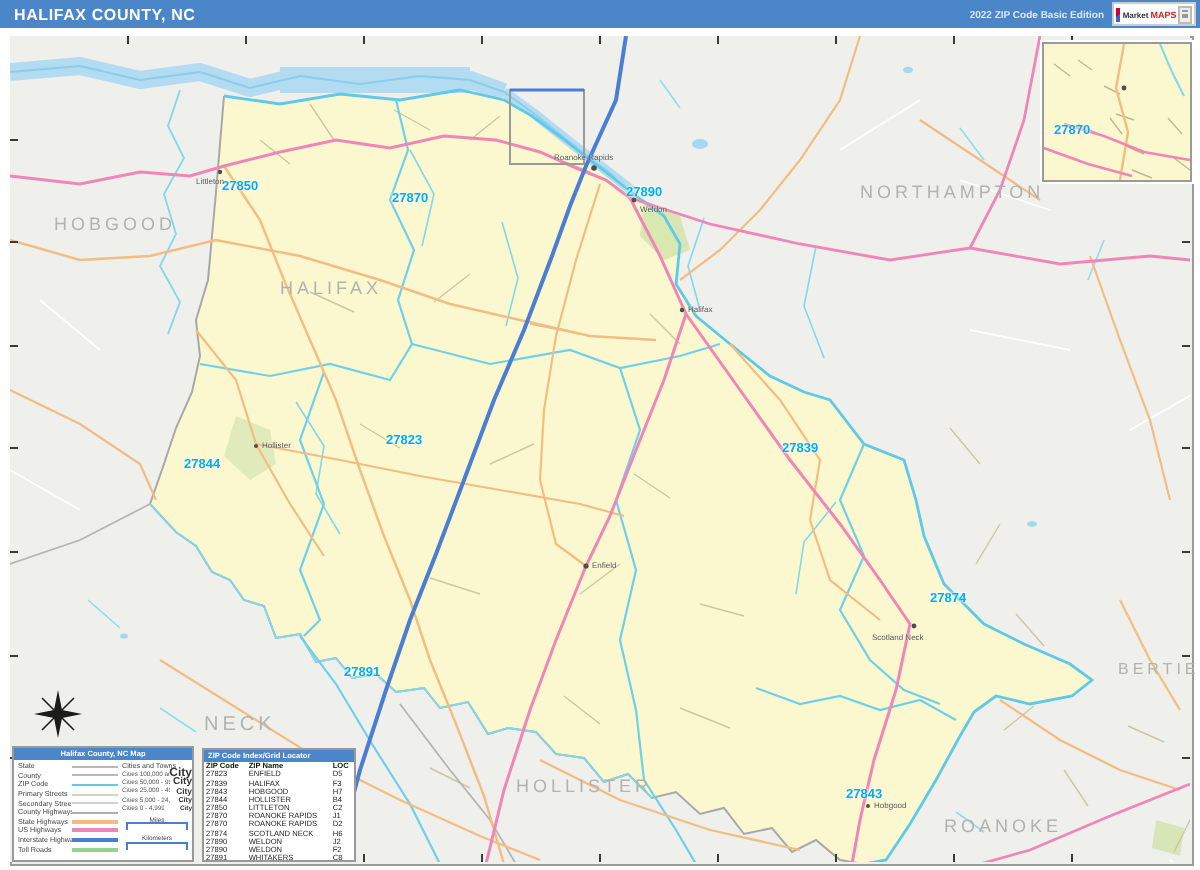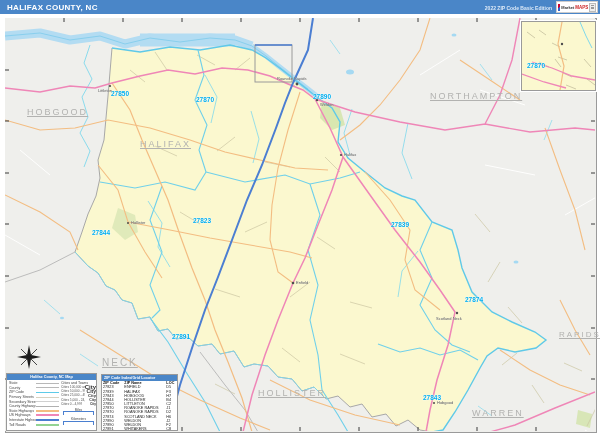--- a/index.html
+++ b/index.html
@@ -14,21 +14,21 @@
   .logo-market{font-size:4px;font-weight:bold;color:#333;}
   .logo-maps{font-size:4.5px;font-weight:bold;color:#c22;}
   .logo-block{margin-left:auto;width:10px;height:9px;background:#eee;border:1px solid #bbb;display:flex;flex-direction:column;justify-content:space-evenly;padding:1px;box-sizing:border-box;}
   .logo-block i{display:block;height:1px;background:#999;}
   
   .frame{position:absolute;left:5px;top:18px;width:590px;height:413px;border:1px solid #9a9a9a;box-sizing:content-box;background:#efefec;}
   svg{display:block;}
   .map-svg{position:absolute;left:5px;top:18px;}
   
   .lbl{position:absolute;white-space:nowrap;pointer-events:none;}
-  .county-lbl{color:#b2b2b0;font-size:9px;letter-spacing:2px;text-decoration:underline;}
+  .county-lbl{color:#b2b2b0;font-size:9px;letter-spacing:2px;}
   .zip-lbl{color:#00aeef;font-size:6.5px;font-weight:bold;text-shadow:0 0 2px #fff,0 0 1px #fff;}
   .town-lbl{color:#555;font-size:4px;text-shadow:0 0 1px #fff;}
   
   .inset{position:absolute;left:521px;top:21px;width:73px;height:68px;background:#fbf8cf;border:1px solid #9a9a9a;outline:1px solid #fff;}
   
   .legend{position:absolute;left:6px;top:373px;width:91px;height:58px;background:#fff;border:1px solid #999;box-sizing:border-box;font-size:3.8px;color:#333;}
   .legend-title{height:6px;background:#4a86c8;color:#fff;font-size:3.8px;line-height:6px;text-align:center;font-weight:bold;overflow:hidden;}
   .legend-body{position:relative;height:50px;}
   .lg-left{position:absolute;left:2px;top:1px;width:50px;}
   .lg-row{display:flex;align-items:center;height:4.6px;}
@@ -158,22 +158,22 @@
       <path d="M29,345 L31,355 L41,357 L31,359 L29,369 L27,359 L17,357 L27,355 Z" fill="#1c1c1c"></path>
       <path d="M21,349 L37,365 M37,349 L21,365" stroke="#1c1c1c" stroke-width="0.8"></path>
     </g>
   </svg>
 
   <div class="lbl county-lbl" style="left:27px;top:107px">HOBGOOD</div>
   <div class="lbl county-lbl" style="left:430px;top:91px">NORTHAMPTON</div>
   <div class="lbl county-lbl" style="left:140px;top:139px">HALIFAX</div>
   <div class="lbl county-lbl" style="left:102px;top:357px;font-size:10px">NECK</div>
   <div class="lbl county-lbl" style="left:258px;top:388px">HOLLISTER</div>
-  <div class="lbl county-lbl" style="left:472px;top:408px">WARREN</div>
-  <div class="lbl county-lbl" style="left:559px;top:330px;font-size:8px">RAPIDS</div>
+  <div class="lbl county-lbl" style="left:472px;top:408px">ROANOKE</div>
+  <div class="lbl county-lbl" style="left:559px;top:330px;font-size:8px">BERTIE</div>
 
   <div class="lbl zip-lbl" style="left:111px;top:90px">27850</div>
   <div class="lbl zip-lbl" style="left:196px;top:96px">27870</div>
   <div class="lbl zip-lbl" style="left:313px;top:93px">27890</div>
   <div class="lbl zip-lbl" style="left:92px;top:229px">27844</div>
   <div class="lbl zip-lbl" style="left:193px;top:217px">27823</div>
   <div class="lbl zip-lbl" style="left:391px;top:221px">27839</div>
   <div class="lbl zip-lbl" style="left:465px;top:296px">27874</div>
   <div class="lbl zip-lbl" style="left:172px;top:333px">27891</div>
   <div class="lbl zip-lbl" style="left:423px;top:394px">27843</div>

